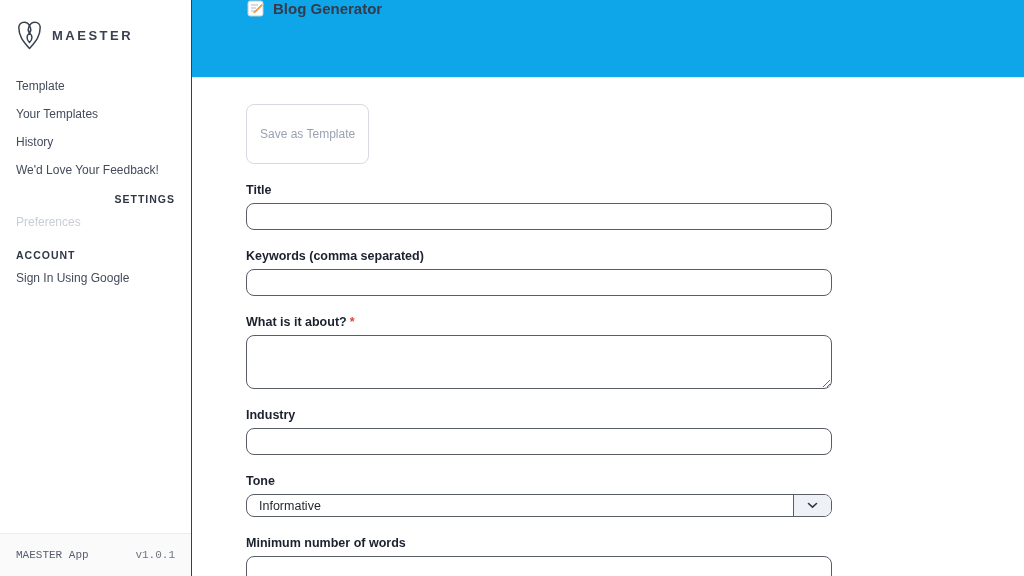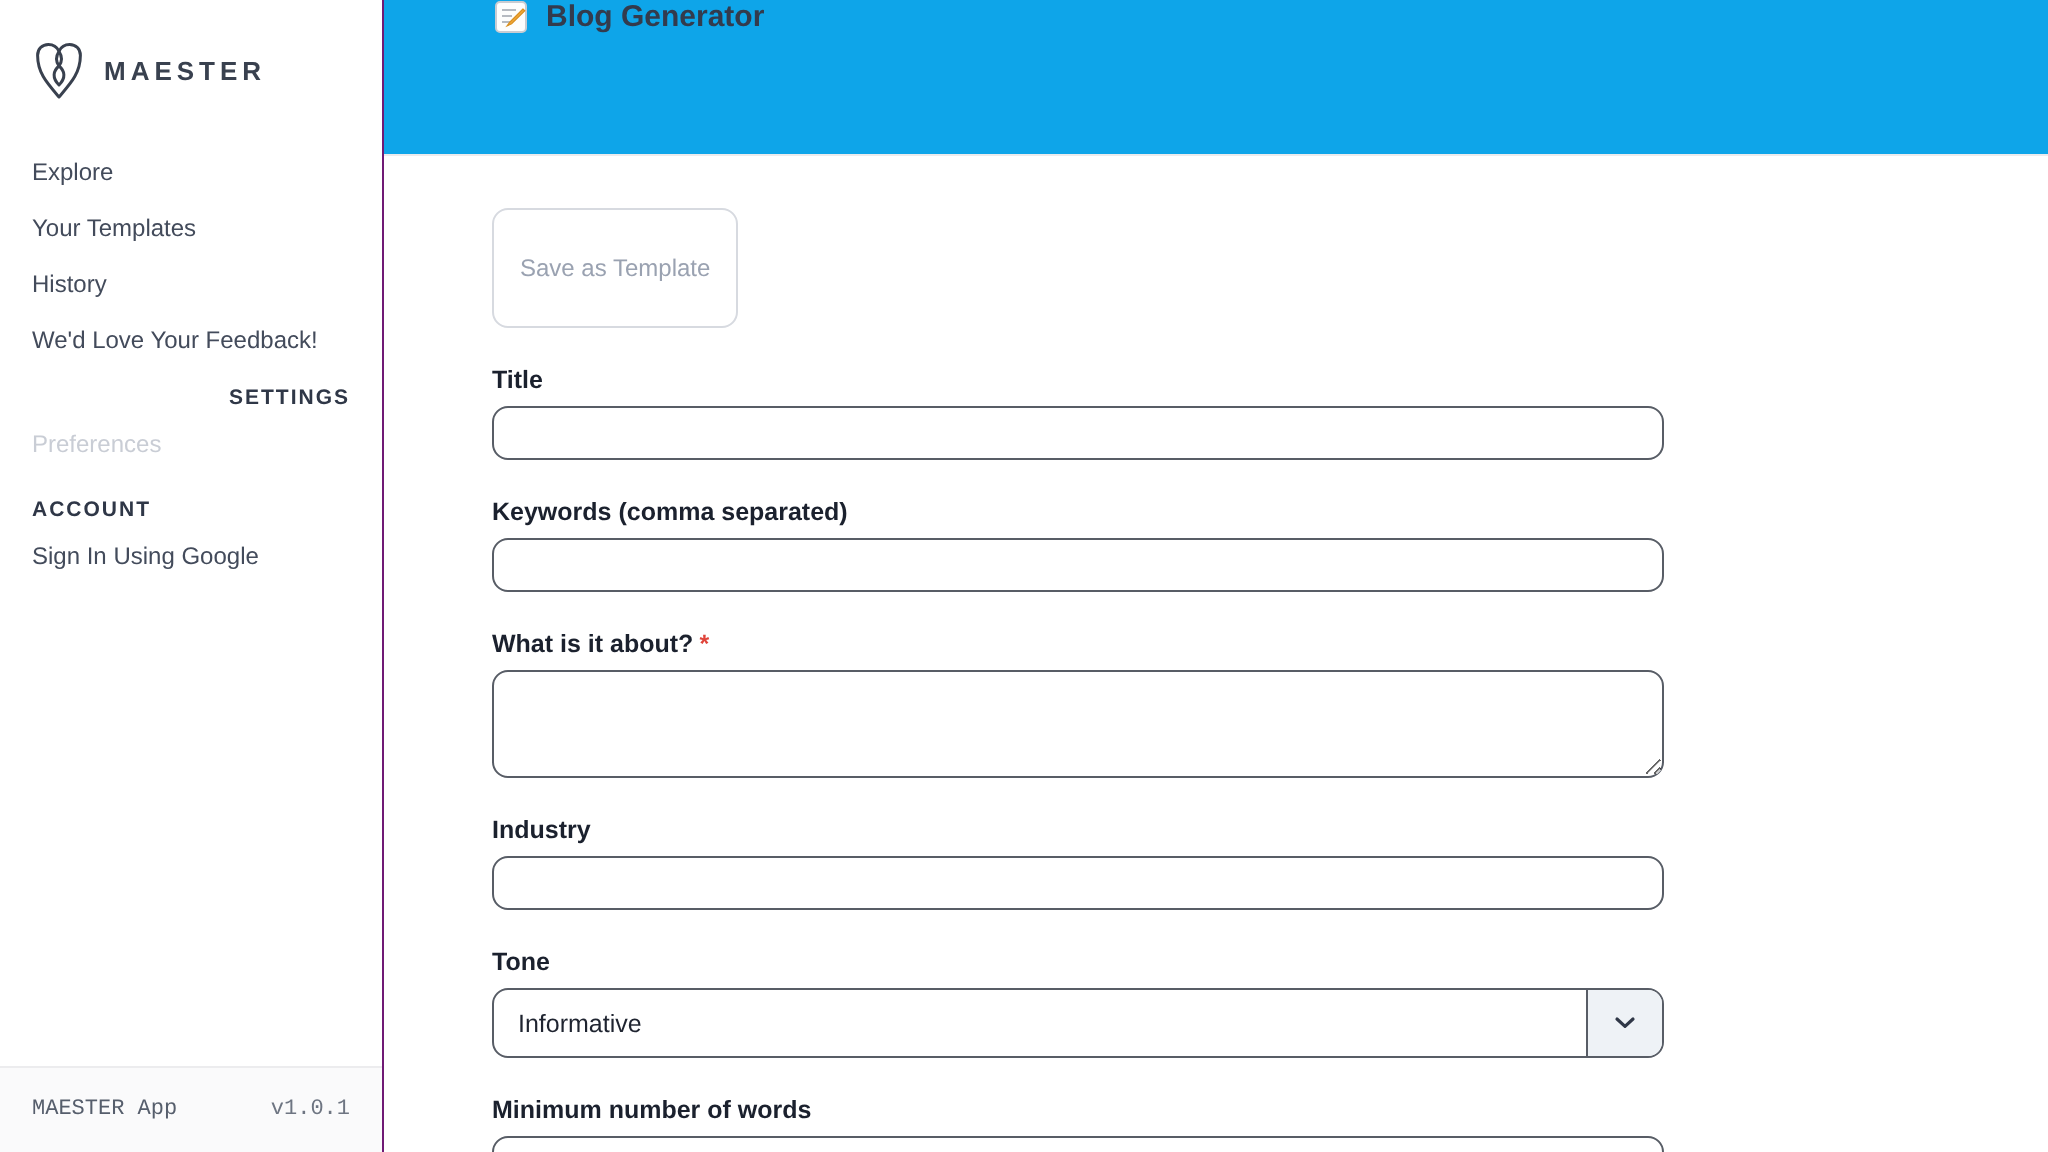--- a/index.html
+++ b/index.html
@@ -71,21 +71,21 @@
     background: #fff; padding: 0 12px; font-size: 12.5px;
     font-family: "Liberation Sans", sans-serif; color: #1f2430; outline: none;
   }
   .text-area {
     width: 100%; height: 54px; border: 1px solid #585d66; border-radius: 8px;
     background: #fff; padding: 6px 12px; font-size: 12.5px;
     font-family: "Liberation Sans", sans-serif; color: #1f2430;
     outline: none; resize: both; display: block;
   }
   .select {
-    width: 100%; height: 35px; border: 1px solid #585d66; border-radius: 8px;
+    width: 100%; height: 23px; border: 1px solid #585d66; border-radius: 8px;
     background: #fff; display: flex; overflow: hidden; cursor: pointer;
   }
   .select-value {
     flex: 1; display: flex; align-items: center;
     padding-left: 12px; font-size: 12.5px; color: #1f2430;
   }
   .select-btn {
     width: 38px; border-left: 1px solid #585d66; background: #eef2f6;
     display: flex; align-items: center; justify-content: center;
   }
@@ -99,21 +99,21 @@
       <svg width="27" height="31" viewBox="0 0 27 31" fill="none" stroke="#39414f" stroke-width="1.5" stroke-linecap="round" stroke-linejoin="round">
         <path d="M8.2 2.2 C5 2.2 2.8 4.6 2.8 7.6 C2.8 16.5 7.5 21.5 13.5 28.5 C19.5 21.5 24.2 16.5 24.2 7.6 C24.2 4.6 22 2.2 18.8 2.2 C16.4 2.2 14.4 3.7 13.5 5.6 C12.6 3.7 10.6 2.2 8.2 2.2 Z"></path>
         <path d="M13.5 5.6 C15 8 15.4 10.4 13.5 13 C11.6 10.4 12 8 13.5 5.6 Z"></path>
         <path d="M13.5 13 C16.5 15.5 17 19 13.5 22.5 C10 19 10.5 15.5 13.5 13 Z"></path>
       </svg>
     </span>
     <span class="logo-text">MAESTER</span>
   </div>
 
   <nav class="nav">
-    <div class="nav-item">Explore</div>
+    <div class="nav-item">Template</div>
     <div class="nav-item">Your Templates</div>
     <div class="nav-item">History</div>
     <div class="nav-item">We'd Love Your Feedback!</div>
 
     <div class="nav-heading settings">SETTINGS</div>
     <div class="nav-item sub disabled">Preferences</div>
 
     <div class="nav-heading account">ACCOUNT</div>
     <div class="nav-item sub">Sign In Using Google</div>
   </nav>

